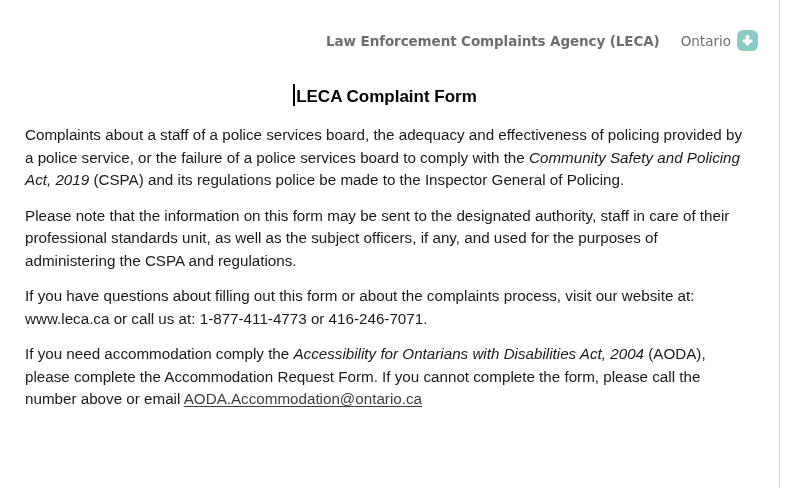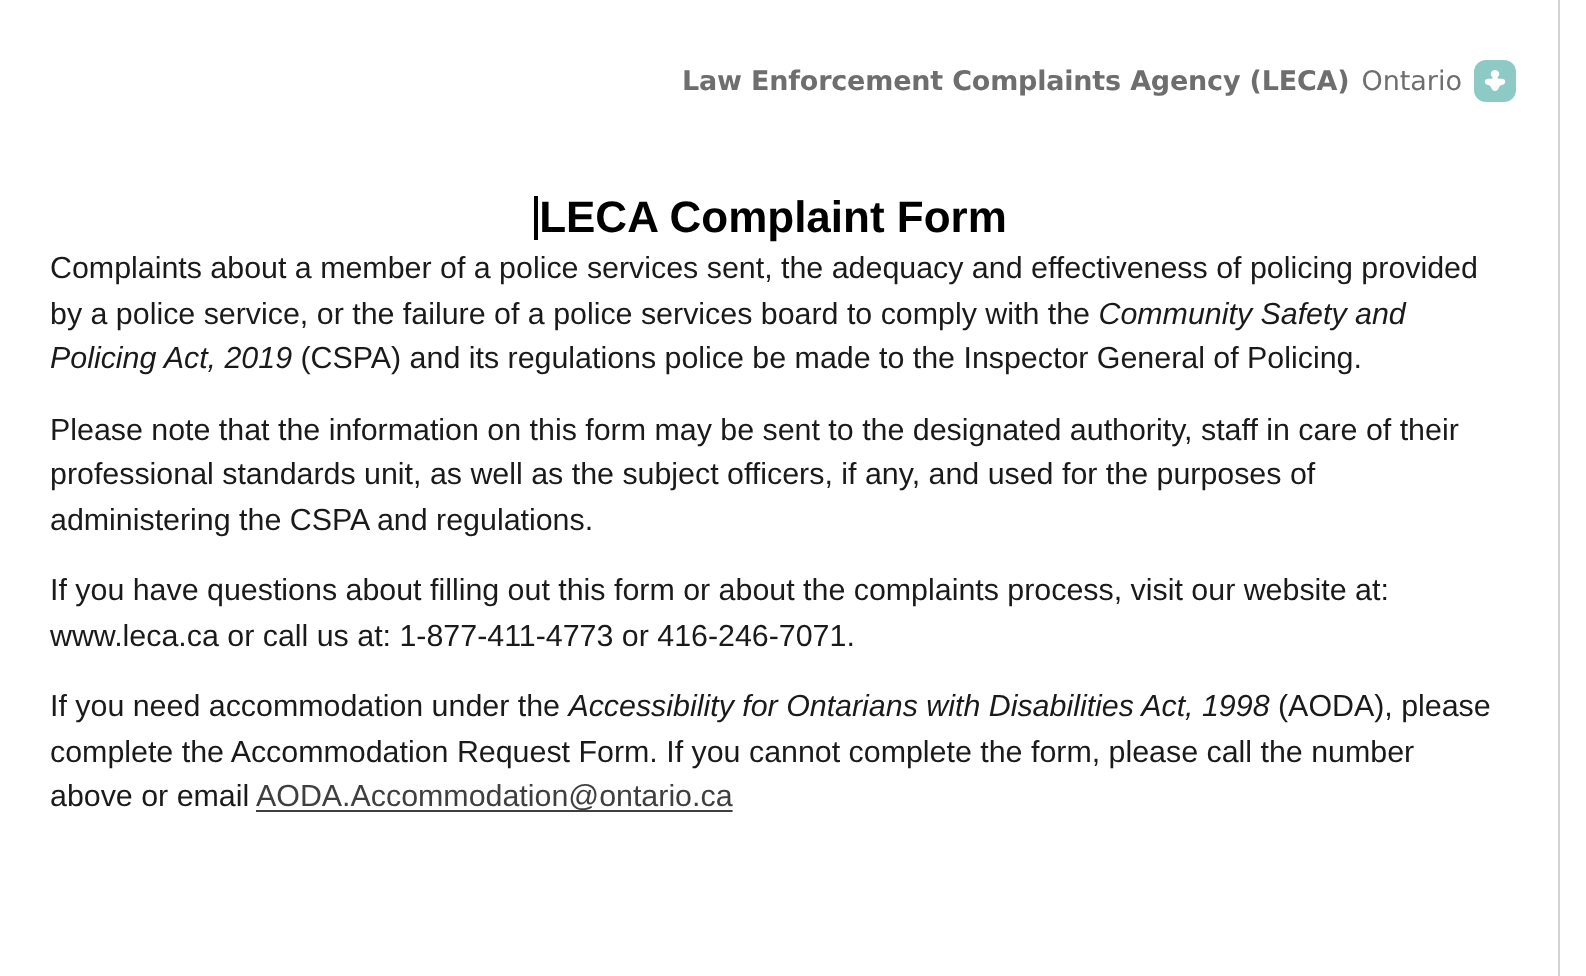--- a/index.html
+++ b/index.html
@@ -49,21 +49,21 @@
     font-family: "DejaVu Sans", sans-serif;
     font-size: 13.5px;
     font-weight: bold;
     color: #6e6e6e;
     letter-spacing: -0.1px;
     white-space: nowrap;
   }
   .ontario-lockup {
     display: flex;
     align-items: center;
-    margin-left: 6px;
+    margin-left: 21px;
   }
   .ontario-word {
     font-family: "DejaVu Sans", sans-serif;
     font-size: 13.5px;
     font-weight: normal;
     color: #6e6e6e;
     white-space: nowrap;
   }
   .ontario-mark {
     width: 21px;
@@ -83,25 +83,24 @@
     position: absolute;
     top: 84px;
     left: 0;
     width: 770px;
     text-align: center;
   }
   .form-title {
     display: inline-block;
     position: relative;
     font-family: "Liberation Sans", sans-serif;
-    font-size: 22px;
+    font-size: 17px;
     font-weight: bold;
     color: #000000;
     letter-spacing: 0px;
-    margin-top: 12px;
   }
   .caret {
     display: inline-block;
     width: 2px;
     height: 22px;
     background: #000000;
     vertical-align: -4px;
     margin-right: 1px;
   }
 
@@ -156,29 +155,29 @@
     </span>
   </div>
 
   <div id="form-title-row">
     <span class="form-title"><span class="caret"></span><span>LECA Complaint Form</span></span>
   </div>
 
   <div id="doc-body">
 
     <p class="para">
-      <span>Complaints about a member of a police services sent, the adequacy and effectiveness of policing provided by a police service, or the failure of a police services board to comply with the </span><span class="ital">Community Safety and Policing Act, 2019</span><span> (CSPA) and its regulations police be made to the Inspector General of Policing.</span>
+      <span>Complaints about a staff of a police services board, the adequacy and effectiveness of policing provided by a police service, or the failure of a police services board to comply with the </span><span class="ital">Community Safety and Policing Act, 2019</span><span> (CSPA) and its regulations police be made to the Inspector General of Policing.</span>
     </p>
 
     <p class="para">
       <span>Please note that the information on this form may be sent to the designated authority, staff in care of their professional standards unit, as well as the subject officers, if any, and used for the purposes of administering the CSPA and regulations.</span>
     </p>
 
     <p class="para">
       <span>If you have questions about filling out this form or about the complaints process, visit our website at: www.leca.ca or call us at: 1-877-411-4773 or 416-246-7071.</span>
     </p>
 
     <p class="para">
-      <span>If you need accommodation under the </span><span class="ital">Accessibility for Ontarians with Disabilities Act, 1998</span><span> (AODA), please complete the Accommodation Request Form. If you cannot complete the form, please call the number above or email </span><span class="email-link">AODA.Accommodation@ontario.ca</span>
+      <span>If you need accommodation comply the </span><span class="ital">Accessibility for Ontarians with Disabilities Act, 2004</span><span> (AODA), please complete the Accommodation Request Form. If you cannot complete the form, please call the number above or email </span><span class="email-link">AODA.Accommodation@ontario.ca</span>
     </p>
   </div>
 
 </div>
 
 </body></html>

